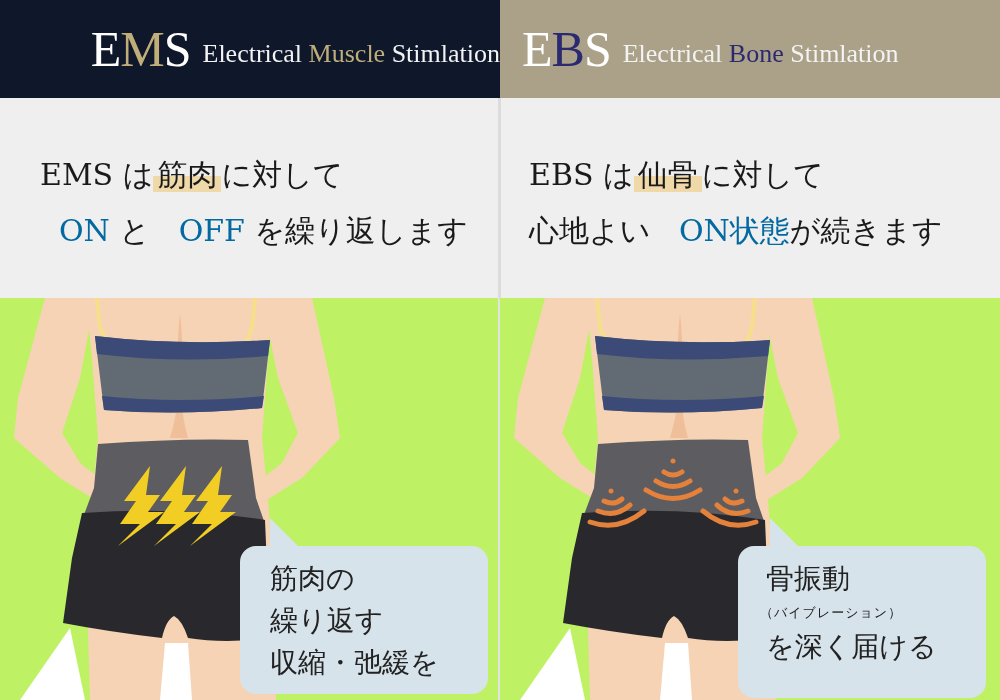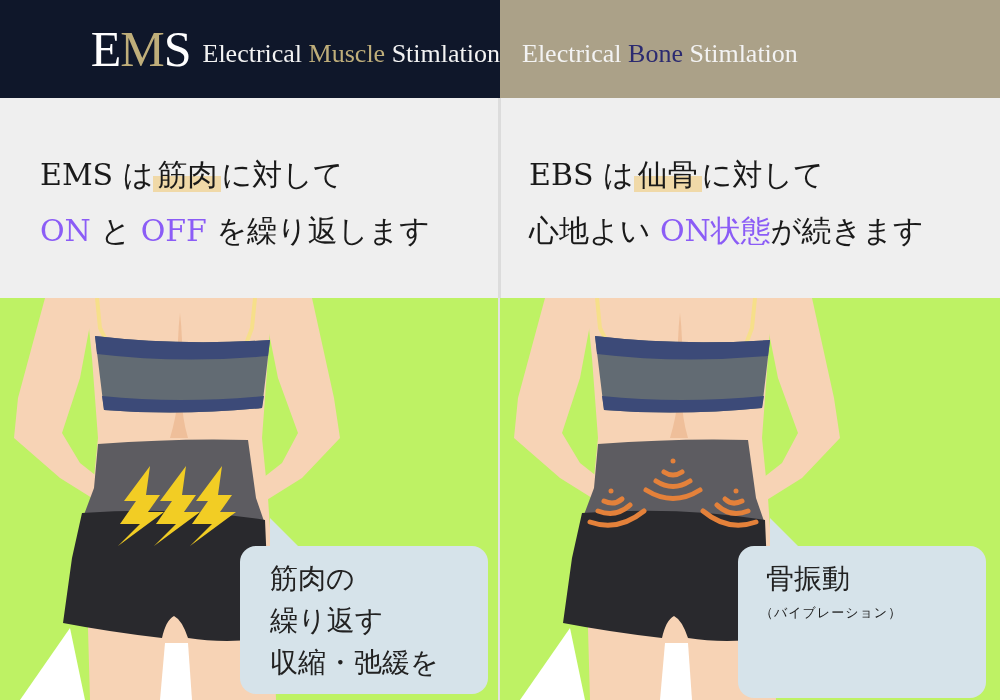--- a/index.html
+++ b/index.html
@@ -20,21 +20,21 @@
 
   .desc { position: absolute; left: 0; top: 98px; width: 500px; height: 200px; background: #efefef; }
   .left .desc { border-right: 2px solid #dcdcdc; }
   .right .desc { border-left: 1px solid #dcdcdc; }
   .desc-line { position: absolute; font-family: "DejaVu Serif", "Liberation Serif", serif; font-size: 30px; color: #1a1a1a; white-space: nowrap; line-height: 1; }
   .left .desc-line.l1 { left: 40px; top: 62px; }
   .left .desc-line.l2 { left: 40px; top: 118px; }
   .right .desc-line.l1 { left: 28px; top: 62px; }
   .right .desc-line.l2 { left: 28px; top: 118px; }
   .hl { background: linear-gradient(transparent 55%, #f0d9a8 55%, #f0d9a8 100%); padding: 0 4px; }
-  .red { color: #8b5cf6; }
+  .red { color: #0369a1; margin-left: 19px; }
 
   .illus { position: absolute; left: 0; top: 298px; width: 500px; height: 402px; background: #bef264; }
   .left .illus { border-right: 2px solid #e2e2e2; }
   .illus svg { position: absolute; left: 0; top: 0; }
 
   .bubble { position: absolute; background: #d6e3ea; border-radius: 16px; color: #222; font-family: "DejaVu Sans", "Liberation Sans", sans-serif; }
   .left .bubble { left: 240px; top: 248px; width: 248px; height: 148px; padding: 12px 0 0 30px; }
   .right .bubble { left: 238px; top: 248px; width: 248px; height: 152px; padding: 12px 0 0 28px; }
   .bubble-tail { position: absolute; width: 0; height: 0; }
   .left .bubble-tail { left: 270px; top: 220px; border-left: 0 solid transparent; border-right: 30px solid transparent; border-bottom: 30px solid #d6e3ea; }
@@ -91,20 +91,21 @@
     <div class="bubble">
       <span class="b-line">筋肉の</span>
       <span class="b-line">繰り返す</span>
       <span class="b-line">収縮・弛緩を</span>
     </div>
   </div>
 </section>
 
 <section class="panel right">
   <div class="header">
+    <span class="abbr"><span>E</span><span class="accent">B</span><span>S</span></span>
     <span class="fullname"><span>Electrical </span><span class="accent">Bone</span><span> Stimlation</span></span>
   </div>
 
   <div class="desc">
     <div class="desc-line l1"><span>EBS は</span><span class="hl">仙骨</span><span>に対して</span></div>
     <div class="desc-line l2"><span>心地よい </span><span class="red">ON状態</span><span>が続きます</span></div>
   </div>
 
   <div class="illus">
     <svg width="500" height="402" viewBox="0 0 500 402">
@@ -135,15 +136,16 @@
         <circle cx="236" cy="193" r="2.5" fill="#e4813a" stroke="none"></circle>
         <path d="M242 203 Q232 208 225 201"></path>
         <path d="M248 213 Q230 220 217 207"></path>
         <path d="M256 224 Q228 234 203 213"></path>
       </g>
     </svg>
     <div class="bubble-tail"></div>
     <div class="bubble">
       <span class="b-line">骨振動</span>
       <span class="b-small">（バイブレーション）</span>
+      <span class="b-line">を深く届ける</span>
     </div>
   </div>
 </section>
 
 </body></html>

